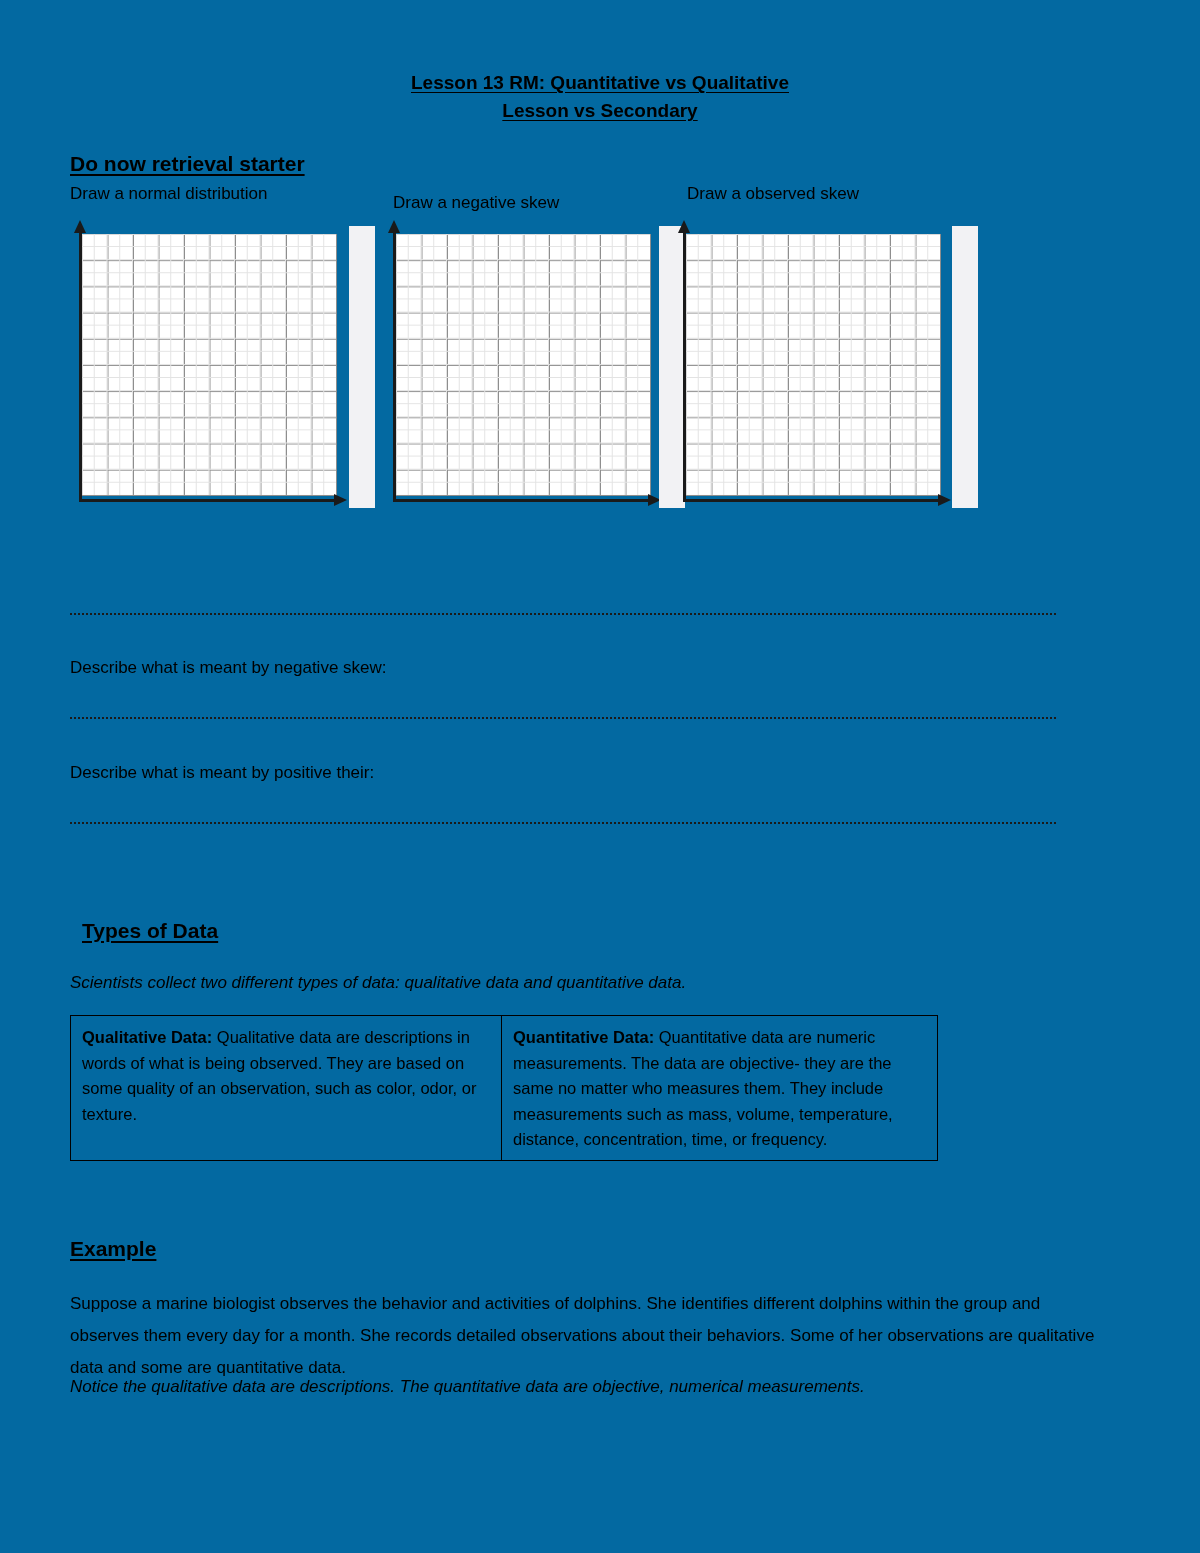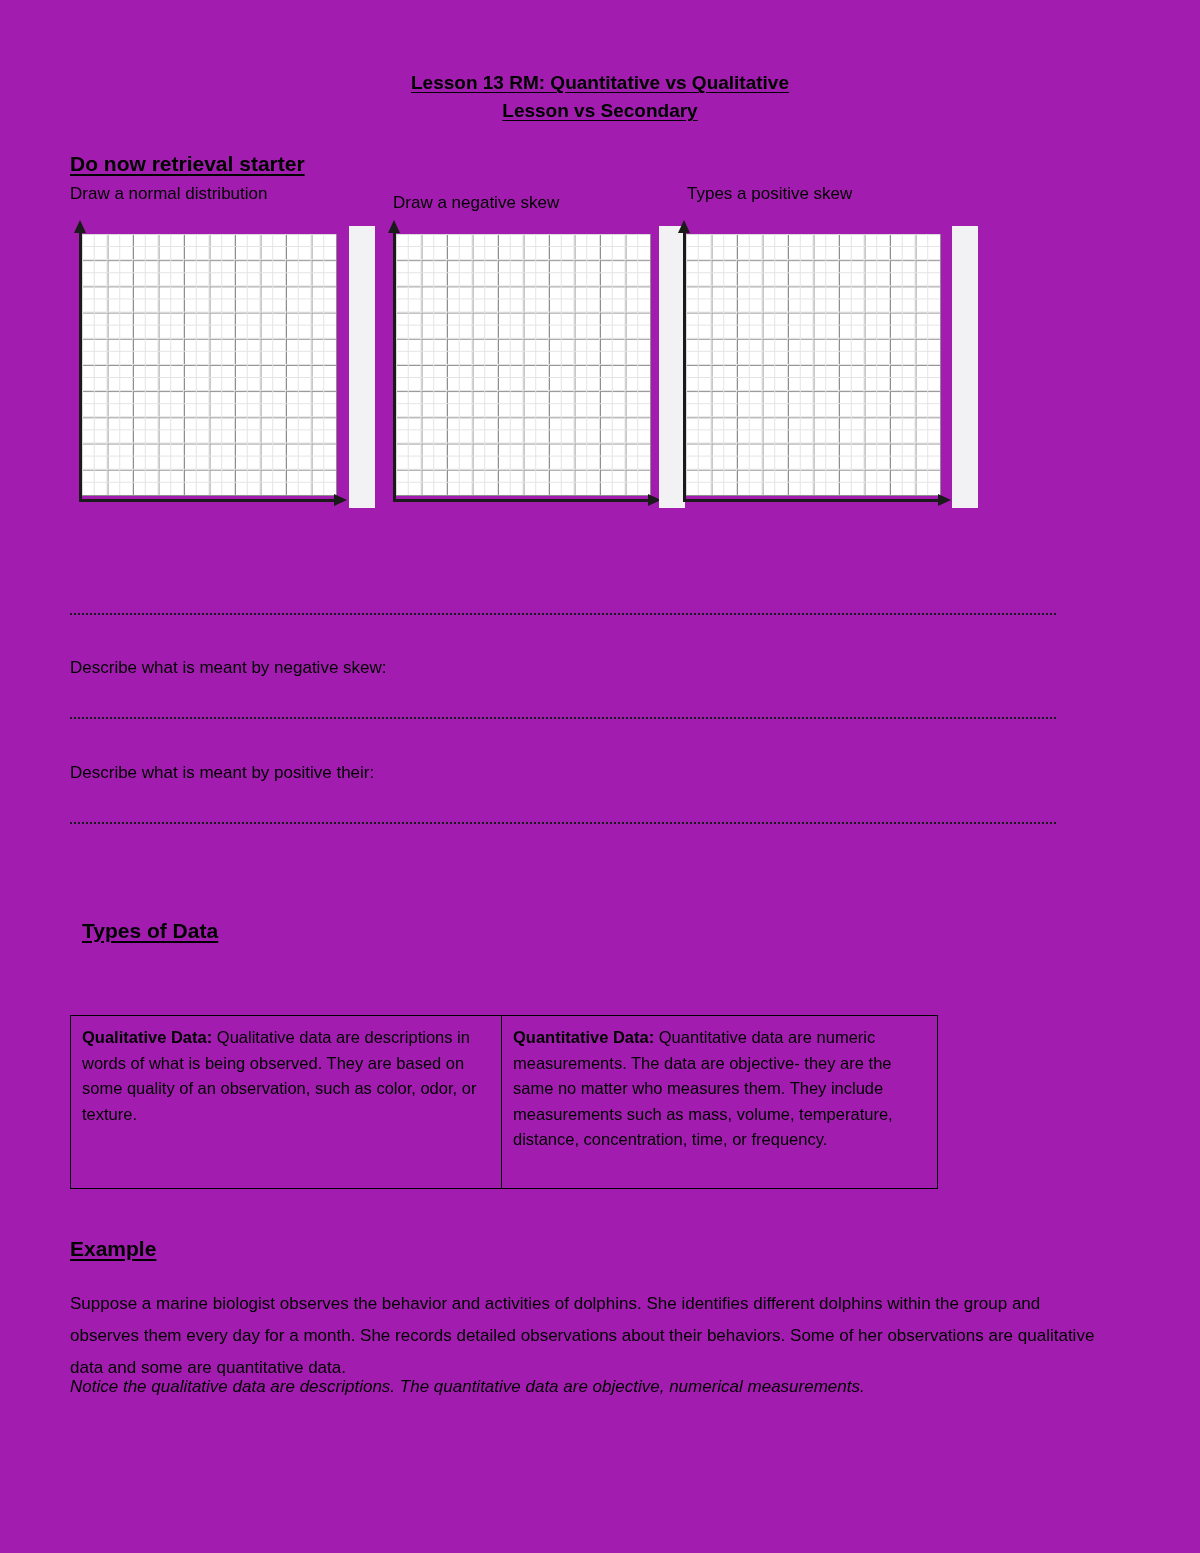--- a/index.html
+++ b/index.html
@@ -14,21 +14,21 @@
     font-family: "Liberation Sans", sans-serif;
     color: #000000;
     overflow: hidden;
   }
 
   .page {
     position: absolute;
     left: 0; top: 0;
     width: 1200px;
     height: 1553px;
-    background: #a21caf;
+    background: #0369a1;
   }
 
   
   .doc-title {
     position: absolute;
     left: 0;
     width: 1200px;
     text-align: center;
     font-size: 19px;
     font-weight: bold;
@@ -167,21 +167,21 @@
     background-repeat: repeat-x;
     background-position: 0 0;
   }
 
   
   .dtable {
     position: absolute;
     left: 70px;
     top: 1015px;
     width: 868px;
-    height: 174px;
+    height: 146px;
     box-sizing: border-box;
     border: 1.5px solid #000000;
     display: flex;
   }
   .dtable .cell {
     box-sizing: border-box;
     padding: 9px 11px 0 11px;
     font-size: 16.5px;
     line-height: 25.5px;
   }
@@ -203,21 +203,21 @@
     <span class="tline">Lesson 13 RM: Quantitative vs Qualitative</span>
   </div>
   <div class="doc-title title-l2">
     <span class="tline">Lesson vs Secondary</span>
   </div>
 
   <div class="sec-head" style="left:70px; top:152px;">Do now retrieval starter</div>
 
   <div class="btext" style="left:70px; top:182px;">Draw a normal distribution</div>
   <div class="btext" style="left:393px; top:182px;margin-top:9px;">Draw a negative skew</div>
-  <div class="btext" style="left:687px; top:182px;">Types a positive skew</div>
+  <div class="btext" style="left:687px; top:182px;">Draw a observed skew</div>
 
   <div class="chart" style="left:68px;">
     <div class="plot"></div>
     <div class="plot-fine"></div>
     <div class="plot-edge"></div>
     <div class="y-axis"></div>
     <div class="y-arrow"></div>
     <div class="x-axis"></div>
     <div class="x-arrow"></div>
   </div>
@@ -248,20 +248,21 @@
   <div class="dotline" style="left:70px; top:613px; width:986px;"></div>
 
   <div class="btext" style="left:70px; top:656px;">Describe what is meant by negative skew:</div>
   <div class="dotline" style="left:70px; top:717px; width:986px;"></div>
 
   <div class="btext" style="left:70px; top:761px;">Describe what is meant by positive their:</div>
   <div class="dotline" style="left:70px; top:822px; width:986px;"></div>
 
   <div class="sec-head" style="left:70px; top:919px;margin-left:12px;">Types of Data</div>
 
+  <div class="btext ital" style="left:70px; top:971px;">Scientists collect two different types of data: qualitative data and quantitative data.</div>
 
   <div class="dtable">
     <div class="cell cell-left">
       <span class="lbl">Qualitative Data:</span><span> Qualitative data are descriptions in words of what is being observed. They are based on some quality of an observation, such as color, odor, or texture.</span>
     </div>
     <div class="cell cell-right">
       <span class="lbl">Quantitative Data:</span><span> Quantitative data are numeric measurements. The data are objective- they are the same no matter who measures them. They include measurements such as mass, volume, temperature, distance, concentration, time, or frequency.</span>
     </div>
   </div>
 

